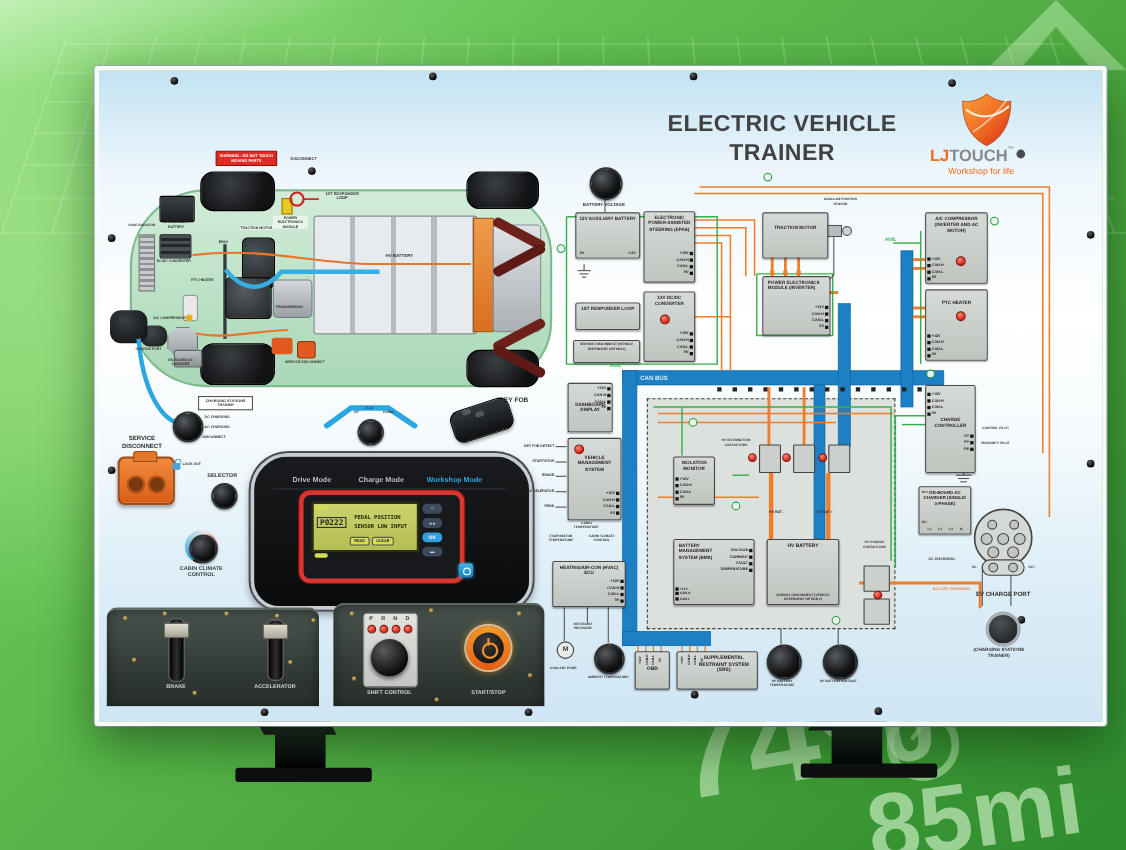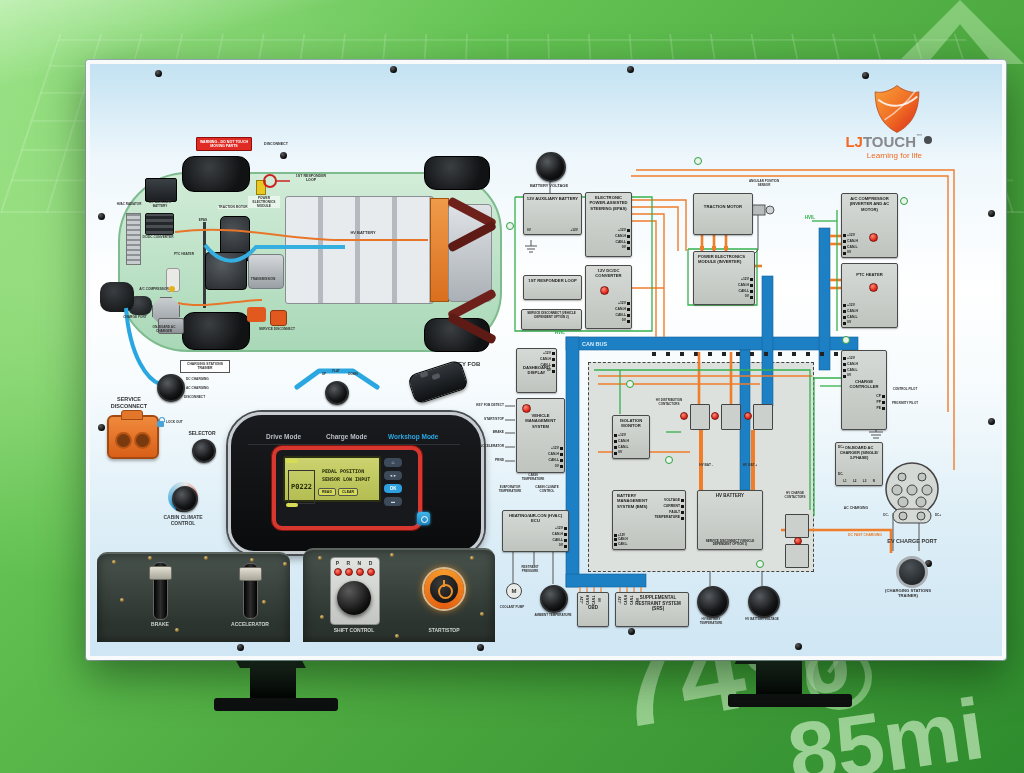--- a/index.html
+++ b/index.html
@@ -272,37 +272,38 @@
   <div class="screw" style="left:98px;top:424px;"></div>
   <div class="screw" style="left:988px;top:210px;"></div>
   <div class="screw" style="left:988px;top:418px;"></div>
   <div class="screw" style="left:237px;top:644px;"></div>
   <div class="screw" style="left:477px;top:644px;"></div>
   <div class="screw" style="left:795px;top:643px;"></div>
   <div class="screw" style="left:628px;top:628px;"></div>
   <div class="screw" style="left:280px;top:152px;"></div>
   <div class="screw" style="left:925px;top:560px;"></div>
 
+  <div class="lbl" style="left:566px;top:100px;width:290px;font-size:21px;color:#414042;letter-spacing:.4px;">ELECTRIC VEHICLE TRAINER</div>
   <svg class="abs" style="left:872px;top:84px;" width="50" height="50" viewBox="0 0 60 64">
     <defs>
         <linearGradient id="shg" x1="0" y1="0" x2="1" y2="1">
       <stop offset="0" stop-color="#f9a13b"></stop>
           <stop offset=".55" stop-color="#ef6b23"></stop>
           <stop offset="1" stop-color="#d9261c"></stop>
     </linearGradient>
       </defs>
     <path d="M30,2 C40,10 52,12 58,10 C58,34 50,52 30,62 C10,52 2,34 2,10 C8,12 20,10 30,2 Z" fill="url(#shg)" stroke="#b5491a" stroke-width="1"></path>
     <path d="M6,20 C22,32 40,30 56,16" stroke="rgba(255,255,255,.85)" stroke-width="2.4" fill="none"></path>
     <path d="M14,46 C30,36 44,22 54,8" stroke="rgba(255,255,255,.6)" stroke-width="1.8" fill="none"></path>
   </svg>
   <div class="abs" style="left:924px;top:136px;width:8px;height:8px;border-radius:50%;background:#4a4d50;"></div>
   <div class="abs" style="left:836px;top:133px;width:86px;text-align:right;font-size:15px;font-weight:700;">
     <span style="color:#f26a21;">LJ</span><span style="color:#87898c;">TOUCH</span><span style="color:#87898c;font-size:6px;vertical-align:top;">™</span>
   </div>
-  <div class="abs" style="left:836px;top:151px;width:86px;text-align:right;font-size:8px;color:#f26a21;">Learning for life</div>
+  <div class="abs" style="left:836px;top:151px;width:86px;text-align:right;font-size:8px;color:#f26a21;">Workshop for life</div>
 
   <div class="lbl f36" style="left:196px;top:137px;width:52px;background:#e02b24;color:#fff;border:1px solid #8d0f0a;padding:1.5px 1px;border-radius:1px;">WARNING - DO NOT TOUCH MOVING PARTS</div>
   <div class="lbl f36" style="left:254px;top:142px;width:44px;">DISCONNECT</div>
   <div class="lbl f36" style="left:291px;top:174px;width:40px;">1ST RESPONDER LOOP</div>
   <div class="lbl f4" style="left:338px;top:230px;width:50px;">HV BATTERY</div>
   <div class="lbl f32" style="left:248px;top:196px;width:32px;background:rgba(255,255,255,.55);">POWER ELECTRONICS MODULE</div>
   <div class="lbl f32" style="left:218px;top:205px;width:30px;background:rgba(255,255,255,.55);">TRACTION MOTOR</div>
   <div class="lbl f32" style="left:142px;top:200px;width:36px;">12V AUXILIARY BATTERY</div>
   <div class="lbl f30" style="left:116px;top:203px;width:26px;">HVAC RADIATOR</div>
   <div class="lbl f32" style="left:141px;top:235px;width:34px;">DC/DC CONVERTER</div>
@@ -348,21 +349,21 @@
        background:linear-gradient(#191b1e,#0a0b0c);border:3px solid #c7ccd1;border-radius:34px 34px 26px 26px;
        box-shadow:0 0 0 2px #4a4e52,0 4px 8px rgba(0,0,0,.4);"></div>
   <div class="abs" style="left:248px;top:430px;width:212px;height:14px;border-bottom:1px solid #2c3238;"></div>
   <div class="tab abs f65" style="left:266px;top:433px;">Drive Mode</div>
   <div class="tab abs f65" style="left:326px;top:433px;">Charge Mode</div>
   <div class="tab abs f65" style="left:388px;top:433px;color:#2aa8e2;">Workshop Mode</div>
   <div class="abs" style="left:272px;top:446px;width:142px;height:76px;
        background:#17191c;border:4px solid #d8372f;border-radius:10px;box-shadow:0 0 0 1px #7e150f;"></div>
   <div class="abs" style="left:283px;top:456px;width:94px;height:42px;
        background:linear-gradient(#ccd36f,#b4be52);border:2px solid #2a2e12;border-radius:2px;"></div>
-  <div class="abs" style="left:288px;top:470px;border:1px solid #333;padding:12px 2px;font-family:'DejaVu Sans Mono',monospace;font-size:7px;font-weight:700;color:#1f2608;">P0222</div>
+  <div class="abs" style="left:288px;top:470px;border:1px solid #333;padding:0 2px;font-family:'DejaVu Sans Mono',monospace;font-size:7px;font-weight:700;color:#1f2608;">P0222</div>
   <div class="abs" style="left:322px;top:468px;font-family:'DejaVu Sans Mono',monospace;font-size:5px;font-weight:700;color:#1f2608;">PEDAL POSITION</div>
   <div class="abs" style="left:322px;top:476px;font-family:'DejaVu Sans Mono',monospace;font-size:5px;font-weight:700;color:#1f2608;">SENSOR LOW INPUT</div>
   <div class="abs" style="left:318px;top:488px;background:#d6dd55;border:1px solid #555;border-radius:2px;font-size:3.5px;font-weight:700;padding:1px 3px;color:#222;">READ</div>
   <div class="abs" style="left:338px;top:488px;background:#d6dd55;border:1px solid #555;border-radius:2px;font-size:3.5px;font-weight:700;padding:1px 3px;color:#222;">CLEAR</div>
   <div class="abs" style="left:384px;top:458px;width:18px;height:9px;background:#3c4a5a;border-radius:4px;color:#cfd8e2;font-size:5px;text-align:center;line-height:9px;">⌂</div>
   <div class="abs" style="left:384px;top:471px;width:18px;height:9px;background:#3c4a5a;border-radius:4px;color:#cfd8e2;font-size:4px;text-align:center;line-height:9px;">◄►</div>
   <div class="abs" style="left:384px;top:484px;width:18px;height:9px;background:#2ea0e0;border-radius:4px;color:#fff;font-size:4.5px;font-weight:700;text-align:center;line-height:9px;">OK</div>
   <div class="abs" style="left:384px;top:497px;width:18px;height:9px;background:#3c4a5a;border-radius:4px;color:#cfd8e2;font-size:4px;text-align:center;line-height:9px;">▬</div>
   <div class="abs" style="left:286px;top:459px;width:12px;height:4px;background:#d6dd55;border-radius:2px;"></div>
   <div class="abs" style="left:286px;top:503px;width:12px;height:4px;background:#d6dd55;border-radius:2px;"></div>

